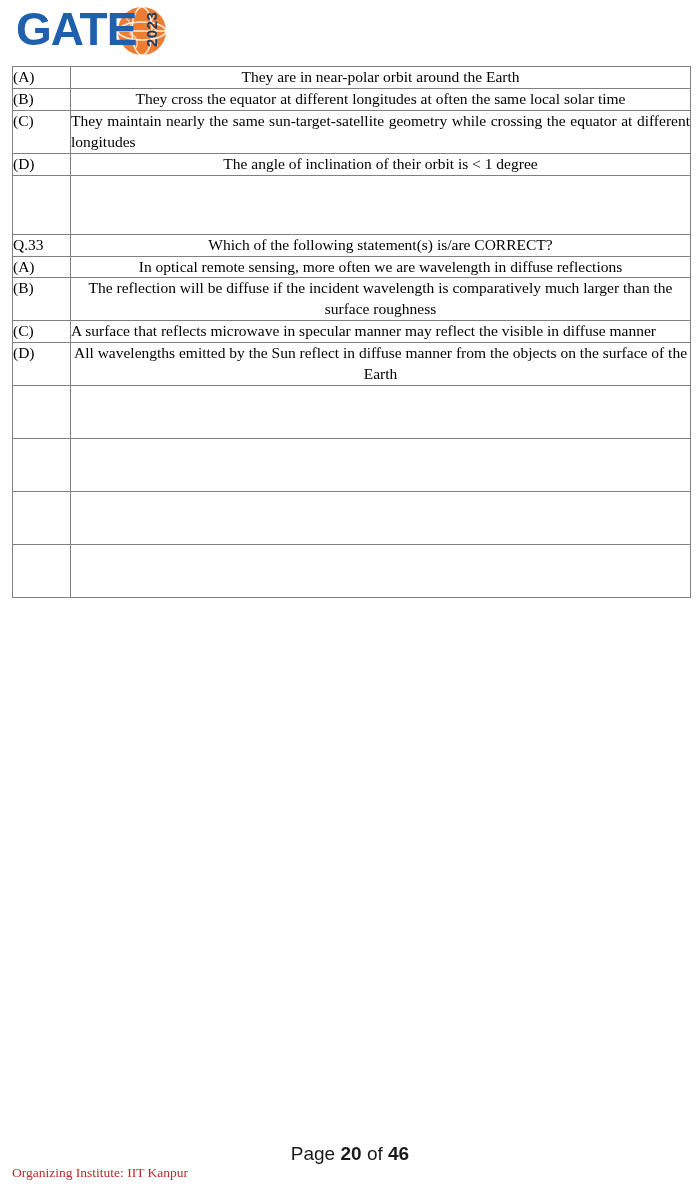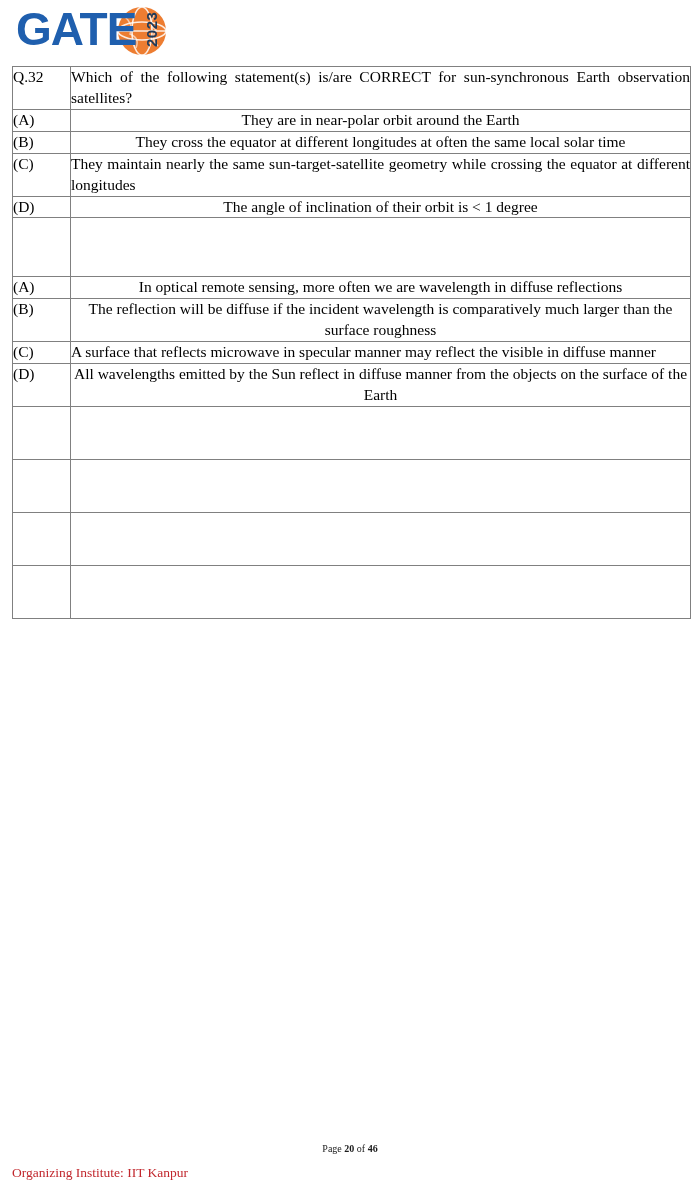--- a/index.html
+++ b/index.html
@@ -86,22 +86,22 @@
     left: 0;
     top: 1140px;
     width: 700px;
     height: 46px;
   }
   .page-number {
     position: absolute;
     left: 0; right: 0;
     top: 3px;
     text-align: center;
-    font-family: Liberation Serif, serif;
-    font-size: 10px;
+    font-family: Liberation Sans, sans-serif;
+    font-size: 19px;
     color: #1a1a1a;
   }
   .page-number b { font-weight: bold; }
   .org-institute {
     position: absolute;
     left: 12px;
     top: 25px;
     font-family: Liberation Serif, serif;
     font-size: 13.5px;
     color: #C1272D;
@@ -133,24 +133,20 @@
 
 </div>
 
 <table class="qtable">
   <colgroup>
     <col class="col-label">
     <col class="col-body">
   </colgroup>
   <tbody>
 
-    <tr>
-      <td class="cell-label">Q.32</td>
-      <td class="cell-body">Which of the following statement(s) is/are CORRECT for sun-synchronous Earth observation satellites?</td>
-    </tr>
 
     <tr>
       <td class="cell-label">(A)</td>
       <td class="cell-body flush">They are in near-polar orbit around the Earth</td>
     </tr>
 
     <tr>
       <td class="cell-label">(B)</td>
       <td class="cell-body flush">They cross the equator at different longitudes at often the same local solar time</td>
     </tr>
@@ -163,20 +159,24 @@
     <tr>
       <td class="cell-label">(D)</td>
       <td class="cell-body flush">The angle of inclination of their orbit is &lt; 1 degree</td>
     </tr>
 
     <tr class="row-gap">
       <td class="cell-label"></td>
       <td class="cell-body"></td>
     </tr>
 
+    <tr>
+      <td class="cell-label">Q.33</td>
+      <td class="cell-body flush">Which of the following statement(s) is/are CORRECT?</td>
+    </tr>
 
     <tr>
       <td class="cell-label">(A)</td>
       <td class="cell-body flush">In optical remote sensing, more often we are wavelength in diffuse reflections</td>
     </tr>
 
     <tr>
       <td class="cell-label">(B)</td>
       <td class="cell-body flush">The reflection will be diffuse if the incident wavelength is comparatively much larger than the surface roughness</td>
     </tr>

